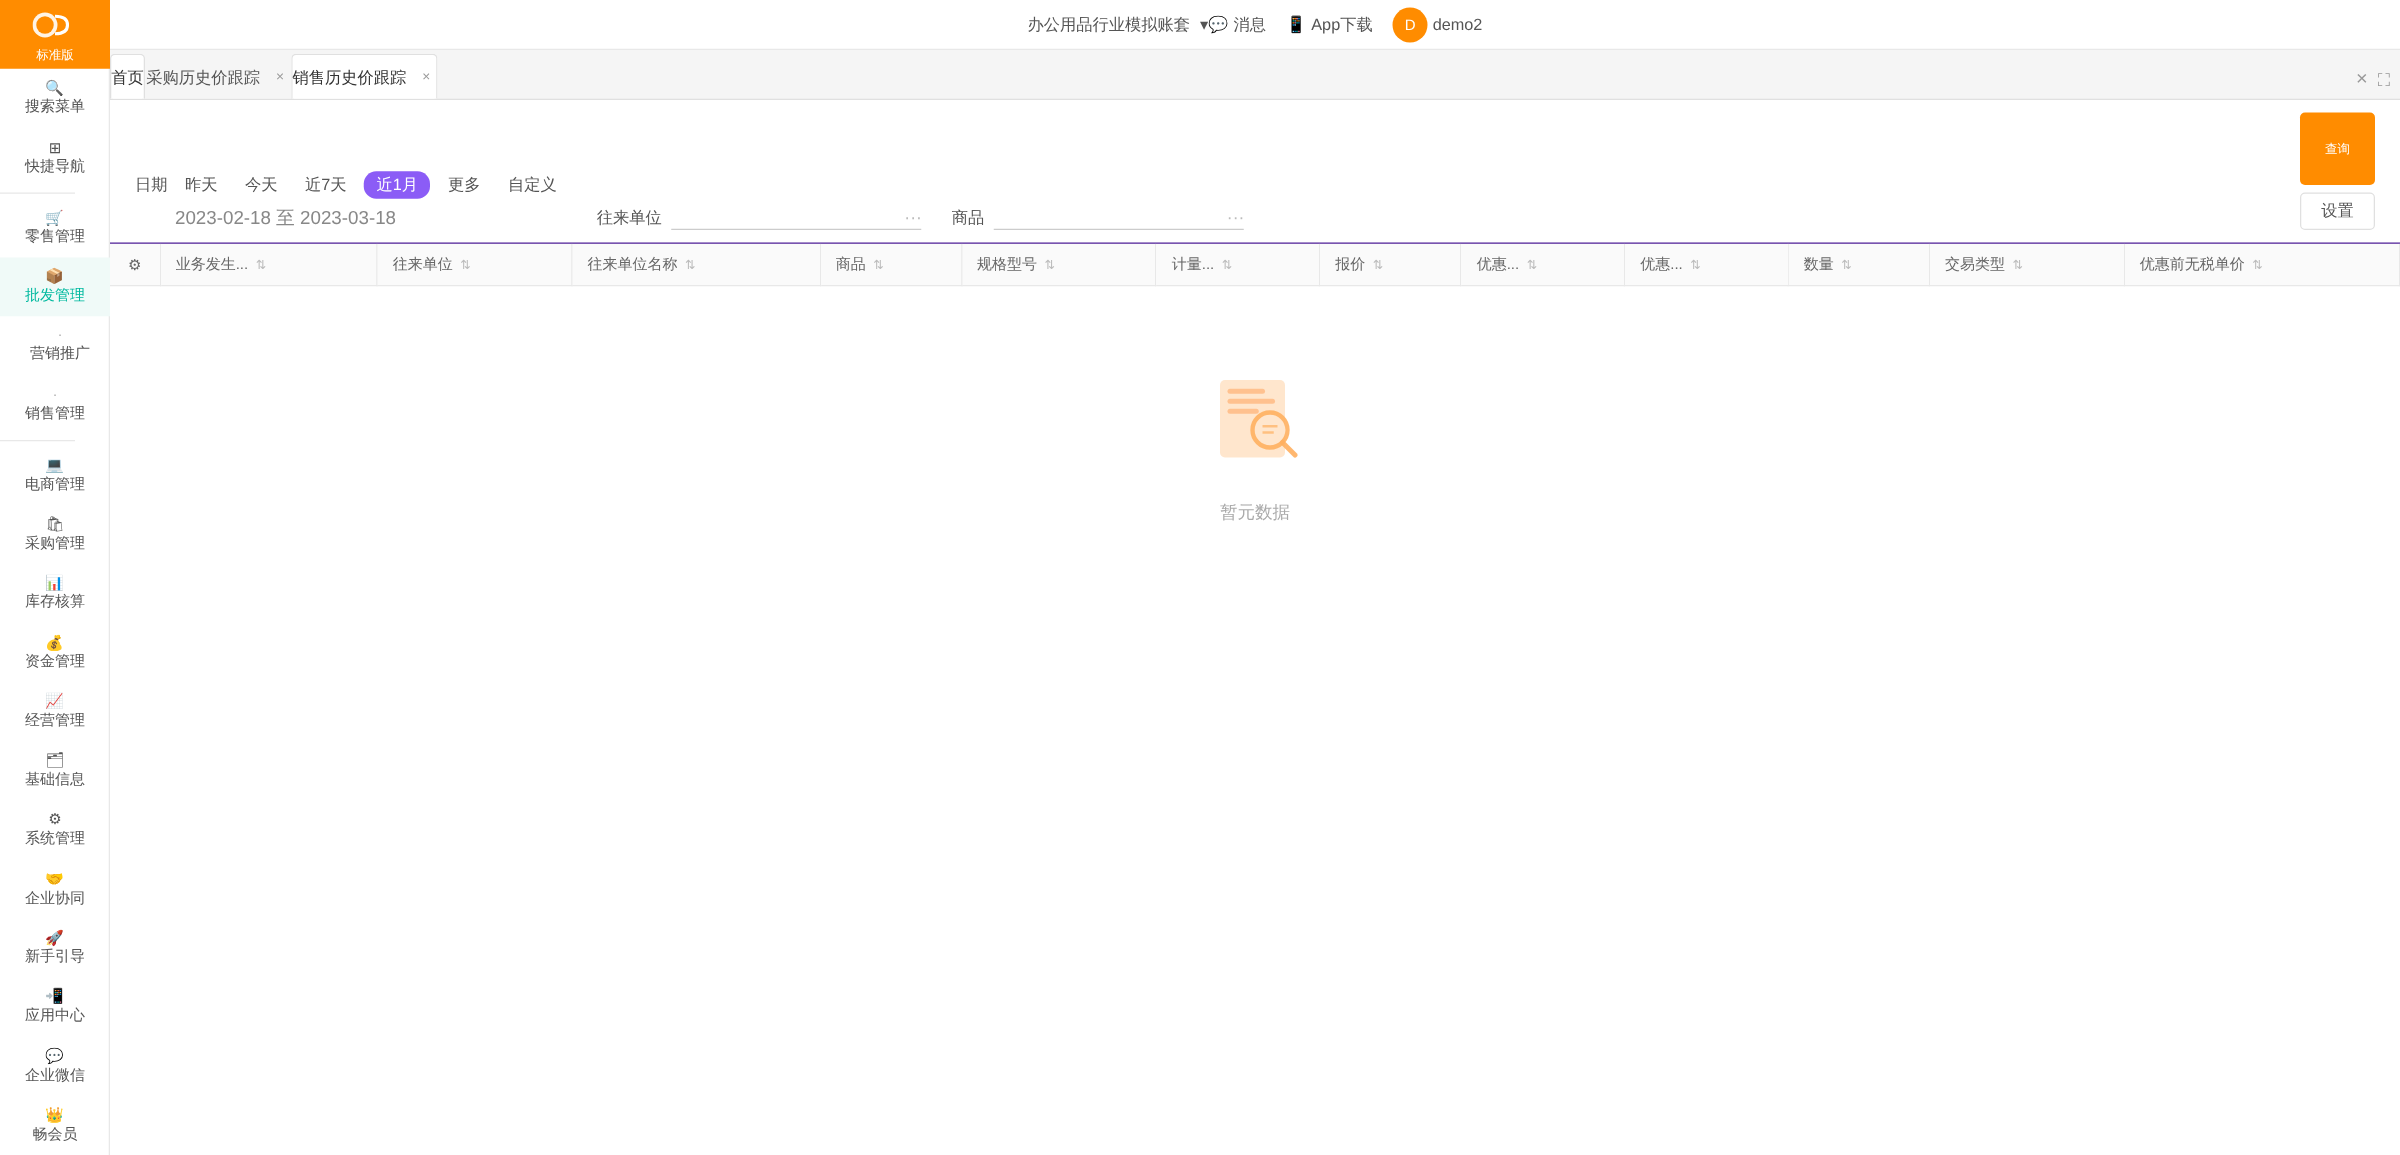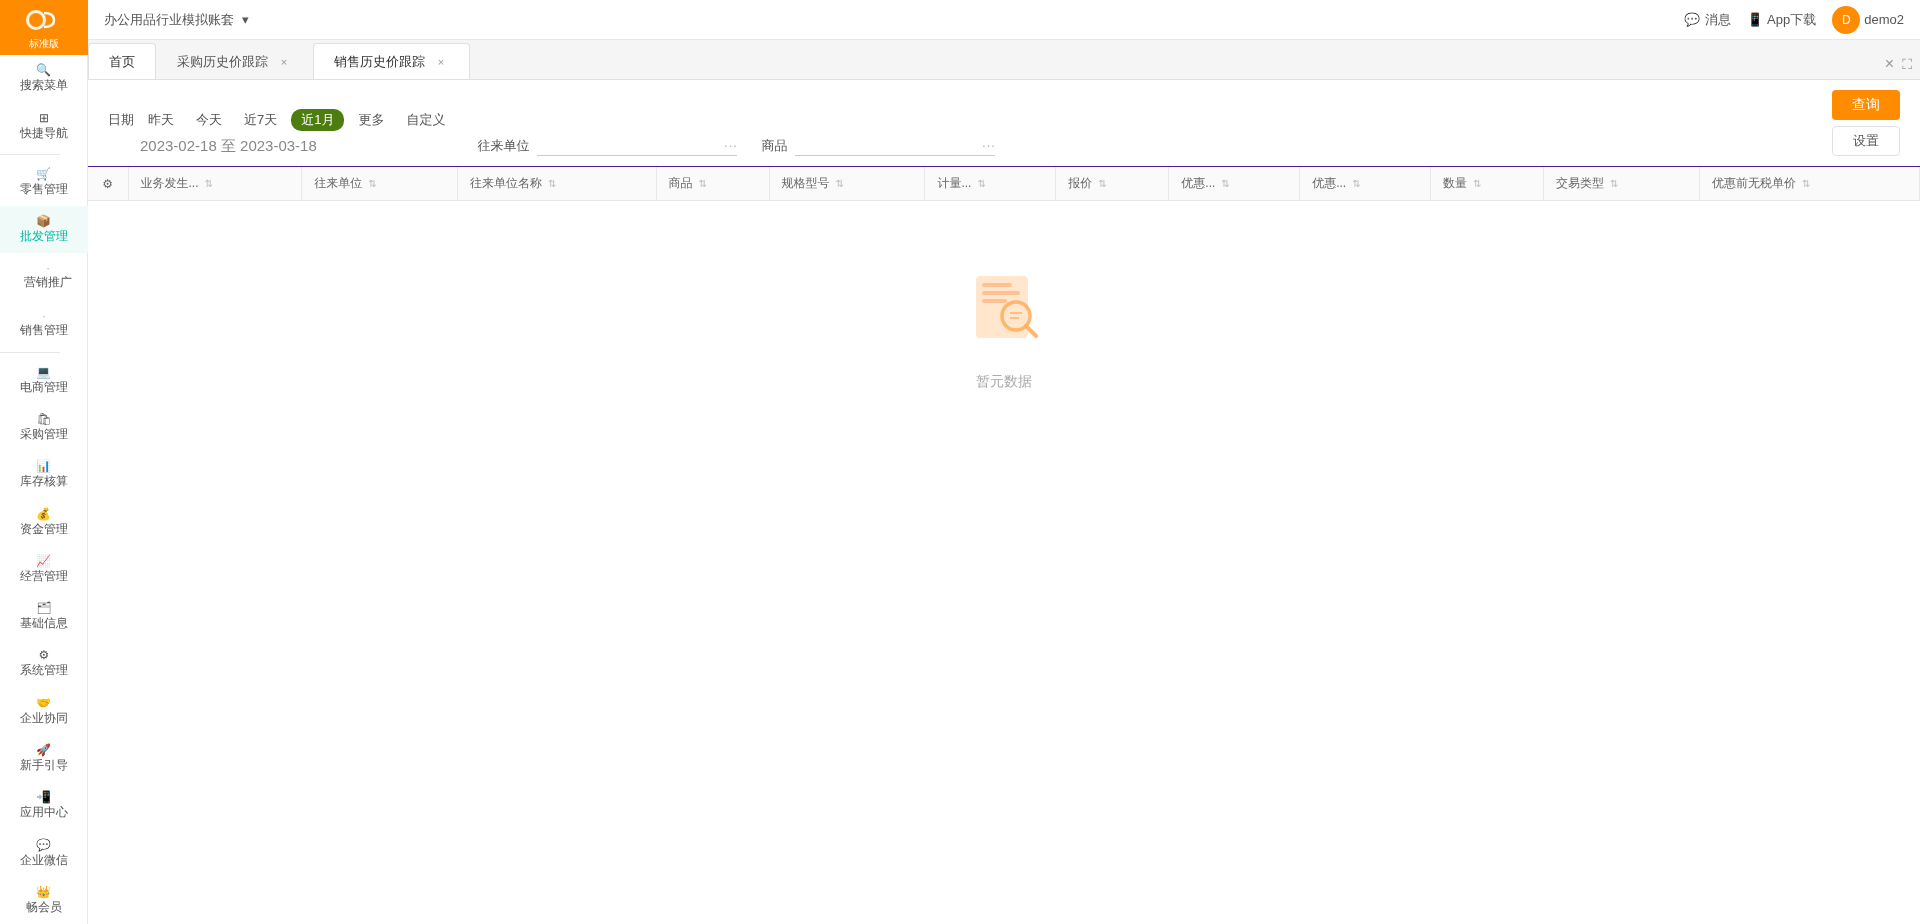--- a/index.html
+++ b/index.html
@@ -9,48 +9,48 @@
     .sidebar { width: 88px; background: #fff; border-right: 1px solid #e8e8e8; display: flex; flex-direction: column; height: 924px; flex-shrink: 0; }
     .sidebar-logo { width: 88px; height: 56px; background: #ff8c00; display: flex; align-items: center; justify-content: center; flex-direction: column; }
     .sidebar-logo .logo-text { color: #fff; font-size: 10px; margin-top: 2px; }
     .sidebar-item { width: 88px; height: 48px; display: flex; align-items: center; justify-content: center; cursor: pointer; color: #555; font-size: 12px; flex-direction: column; }
     .sidebar-divider { width: 60px; height: 1px; background: #e8e8e8; margin: 4px 0; }
 
     
     .main { flex: 1; display: flex; flex-direction: column; height: 924px; }
 
     
-    .topbar { height: 40px; background: #fff; border-bottom: 1px solid #e8e8e8; display: flex; align-items: center; padding: 0 16px; justify-content: space-between; flex-shrink: 0; }
+    .topbar { height: 40px; background: #fff; border-bottom: 1px solid #e8e8e8; display: flex; align-items: center; padding: 0 16px; justify-content: center; flex-shrink: 0; }
     .topbar-left { display: flex; align-items: center; gap: 8px; }
     .topbar-title { font-size: 13px; color: #555; }
     .topbar-dropdown { font-size: 13px; color: #555; cursor: pointer; }
     .topbar-right { display: flex; align-items: center; gap: 16px; }
     .topbar-action { display: flex; align-items: center; gap: 4px; font-size: 13px; color: #555; cursor: pointer; }
 
     
     .tabbar { height: 40px; background: #f5f5f5; display: flex; align-items: flex-end; flex-shrink: 0; border-bottom: 1px solid #e0e0e0; }
-    .tab { height: 36px; padding: 0 20px; display: flex; align-items: center; gap: 8px; cursor: pointer; font-size: 13px; background: #f5f5f5; color: #555; border: 1px solid transparent; border-bottom: none; border-radius: 4px 4px 0 0; }
+    .tab { height: 36px; padding: 0 0; display: flex; align-items: center; gap: 8px; cursor: pointer; font-size: 13px; background: #f5f5f5; color: #555; border: 1px solid transparent; border-bottom: none; border-radius: 4px 4px 0 0; }
     .tab.home { background: #fff; border-color: #e0e0e0; color: #333; }
     .tab.active { background: #fff; border-color: #e0e0e0; color: #333; }
     .tab-close { font-size: 11px; color: #999; cursor: pointer; width: 16px; height: 16px; display: flex; align-items: center; justify-content: center; border-radius: 50%; }
 
     
     .content { flex: 1; background: #fff; display: flex; flex-direction: column; overflow: hidden; }
 
     
     .page-header { padding: 16px 20px 12px; display: flex; align-items: center; justify-content: space-between; border-bottom: 1px solid #f0f0f0; }
     .page-title { font-size: 18px; font-weight: 600; color: #333; }
     .page-actions { display: flex; align-items: center; gap: 12px; }
     .page-action-btn { display: flex; align-items: center; gap: 4px; font-size: 13px; color: #555; cursor: pointer; }
     .checkbox-label { display: flex; align-items: center; gap: 4px; font-size: 13px; color: #333; cursor: pointer; }
     .checkbox-green { width: 14px; height: 14px; background: #00b99f; border-radius: 2px; display: flex; align-items: center; justify-content: center; color: #fff; font-size: 10px; }
     .date-btn { padding: 2px 8px; border: none; background: transparent; font-size: 13px; color: #555; cursor: pointer; border-radius: 3px; }
-    .date-btn.active { background: #4d7c0f; color: #fff; border-radius: 10px; padding: 2px 10px; }
+    .date-btn.active { background: #8b5cf6; color: #fff; border-radius: 10px; padding: 2px 10px; }
     .date-range { font-size: 15px; color: #888; margin-top: 2px; }
-    .query-btn { background: #ff8c00; color: #fff; border: none; border-radius: 4px; padding: 6px 20px; font-size: 14px; cursor: pointer; }
+    .query-btn { background: #ff8c00; color: #fff; border: none; border-radius: 4px; padding: 22px 20px; font-size: 10px; cursor: pointer; }
     .settings-btn { border: 1px solid #e0e0e0; background: #fff; color: #555; border-radius: 4px; padding: 5px 16px; font-size: 13px; cursor: pointer; }
 
     
     .table-wrapper { flex: 1; overflow: auto; }
     .data-table { width: 100%; border-collapse: collapse; }
     .data-table th { background: #fafafa; border-bottom: 1px solid #e8e8e8; border-right: 1px solid #e8e8e8; padding: 8px 12px; font-size: 12px; color: #666; font-weight: normal; text-align: right; white-space: nowrap; position: sticky; top: 0; }
     .data-table th:first-child { width: 40px; text-align: center; }
     .sort-icon { color: #bbb; font-size: 10px; margin-left: 4px; }
 
     

